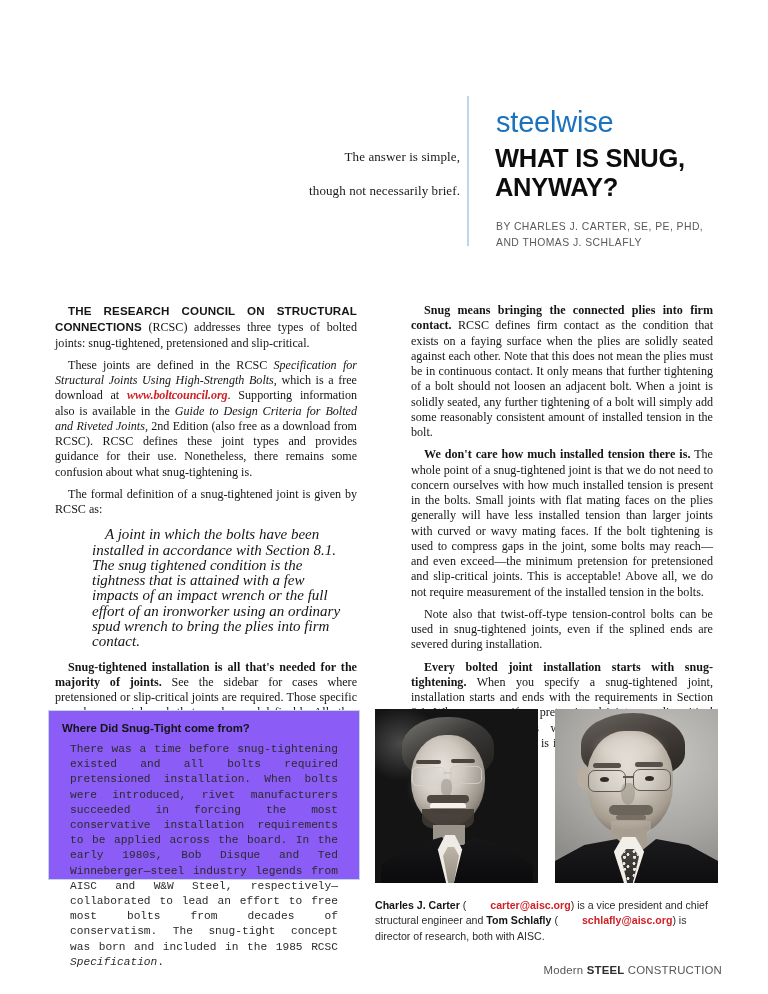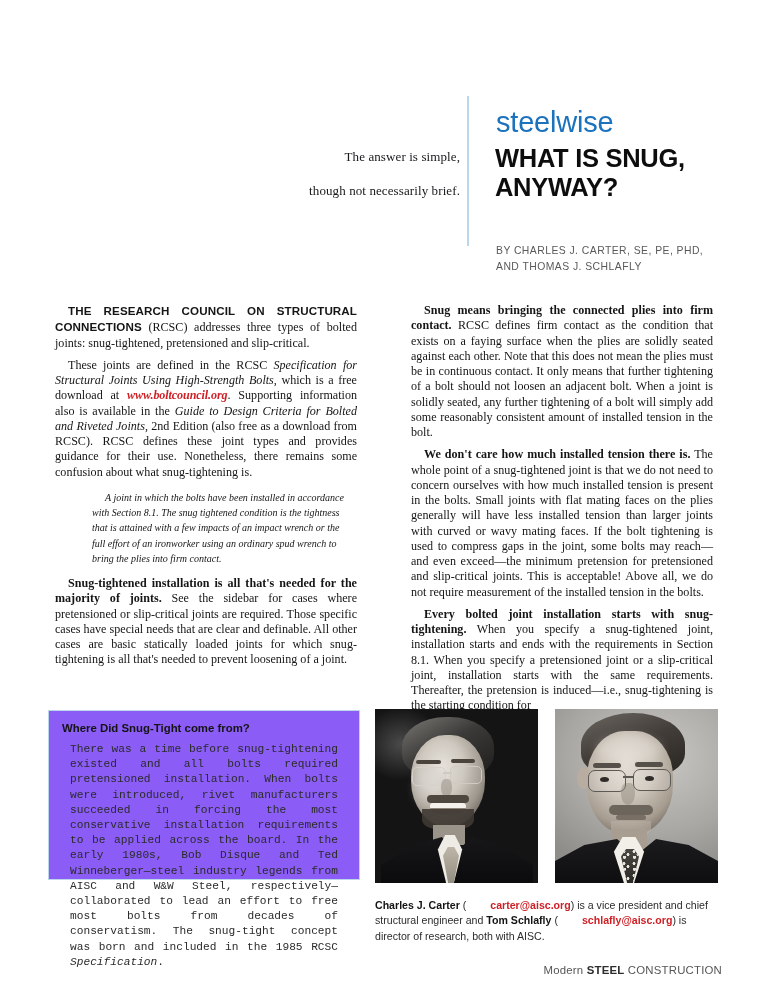--- a/index.html
+++ b/index.html
@@ -53,21 +53,20 @@
     letter-spacing:-0.3px;
   }
   .byline {
     position:absolute; left:496px; top:219px;
     width:270px;
     font-family:"Liberation Sans", sans-serif;
     font-size:10.4px;
     line-height:15.5px;
     color:#595959;
     letter-spacing:.45px;
-    margin-top:24px;
   }
 
   
   .col {
     position:absolute;
     width:316px;
     font-family:"Liberation Serif", serif;
     font-size:12.1px;
     line-height:15.25px;
     text-align:justify;
@@ -85,21 +84,21 @@
     font-weight:bold;
     font-size:11.6px;
     letter-spacing:.1px;
   }
   .url { color:#cf2026; font-weight:bold; letter-spacing:-.1px;font-style:italic; }
 
   .quote {
     margin:0;
     padding:3px 6px 3px 37px;
     font-style:italic;
-    font-size:10px;
+    font-size:15px;
     line-height:15.3px;
     text-align:left;
     text-indent:0;
   }
 
   
   .sidebar {
     position:absolute; left:48px; top:710px;
     width:312px; height:170px;
     border:1px solid #bcd6ea;
@@ -301,39 +300,41 @@
   <div class="col col-left">
 
     <p class="lead">
       <span class="lead-caps">THE RESEARCH COUNCIL ON STRUCTURAL CONNECTIONS</span><span> (RCSC) addresses three types of bolted joints: snug-tightened, pretensioned and slip-critical.</span>
     </p>
 
     <p>
       <span>These joints are defined in the RCSC </span><i>Specification for Structural Joints Using High-Strength Bolts</i><span>, which is a free download at </span><span class="url">www.boltcouncil.org</span><span>. Supporting information also is available in the </span><i>Guide to Design Criteria for Bolted and Riveted Joints</i><span>, 2nd Edition (also free as a download from RCSC). RCSC defines these joint types and provides guidance for their use. Nonetheless, there remains some confusion about what snug-tightening is.</span>
     </p>
 
+    <p>The formal definition of a snug-tightened joint is given by RCSC as:</p>
 
     <p class="quote">A joint in which the bolts have been installed in accordance with Section 8.1. The snug tightened condition is the tightness that is attained with a few impacts of an impact wrench or the full effort of an ironworker using an ordinary spud wrench to bring the plies into firm contact.</p>
 
 
     <p>
       <b>Snug-tightened installation is all that's needed for the majority of joints.</b><span> See the sidebar for cases where pretensioned or slip-critical joints are required. Those specific cases have special needs that are clear and definable. All other cases are basic statically loaded joints for which snug-tightening is all that's needed to prevent loosening of a joint.</span>
     </p>
   </div>
 
   <div class="col col-right">
 
     <p>
       <b>Snug means bringing the connected plies into firm contact.</b><span> RCSC defines firm contact as the condition that exists on a faying surface when the plies are solidly seated against each other. Note that this does not mean the plies must be in continuous contact. It only means that further tightening of a bolt should not loosen an adjacent bolt. When a joint is solidly seated, any further tightening of a bolt will simply add some reasonably consistent amount of installed tension in the bolt.</span>
     </p>
 
     <p>
       <b>We don't care how much installed tension there is.</b><span> The whole point of a snug-tightened joint is that we do not need to concern ourselves with how much installed tension is present in the bolts. Small joints with flat mating faces on the plies generally will have less installed tension than larger joints with curved or wavy mating faces. If the bolt tightening is used to compress gaps in the joint, some bolts may reach—and even exceed—the minimum pretension for pretensioned and slip-critical joints. This is acceptable! Above all, we do not require measurement of the installed tension in the bolts.</span>
     </p>
 
+    <p>Note also that twist-off-type tension-control bolts can be used in snug-tightened joints, even if the splined ends are severed during installation.</p>
 
     <p>
       <b>Every bolted joint installation starts with snug-tightening.</b><span> When you specify a snug-tightened joint, installation starts and ends with the requirements in Section 8.1. When you specify a pretensioned joint or a slip-critical joint, installation starts with the same requirements. Thereafter, the pretension is induced—i.e., snug-tightening is the starting condition for</span>
     </p>
   </div>
 
   <div class="sidebar">
     <div class="sidebar-title">Where Did Snug-Tight come from?</div>
     <div class="sidebar-body">
       <span>There was a time before snug-tightening existed and all bolts required pretensioned installation. When bolts were introduced, rivet manufacturers succeeded in forcing the most conservative installation requirements to be applied across the board. In the early 1980s, Bob Disque and Ted Winneberger—steel industry legends from AISC and W&amp;W Steel, respectively—collaborated to lead an effort to free most bolts from decades of conservatism. The snug-tight concept was born and included in the 1985 RCSC </span><i>Specification</i><span>.</span>

